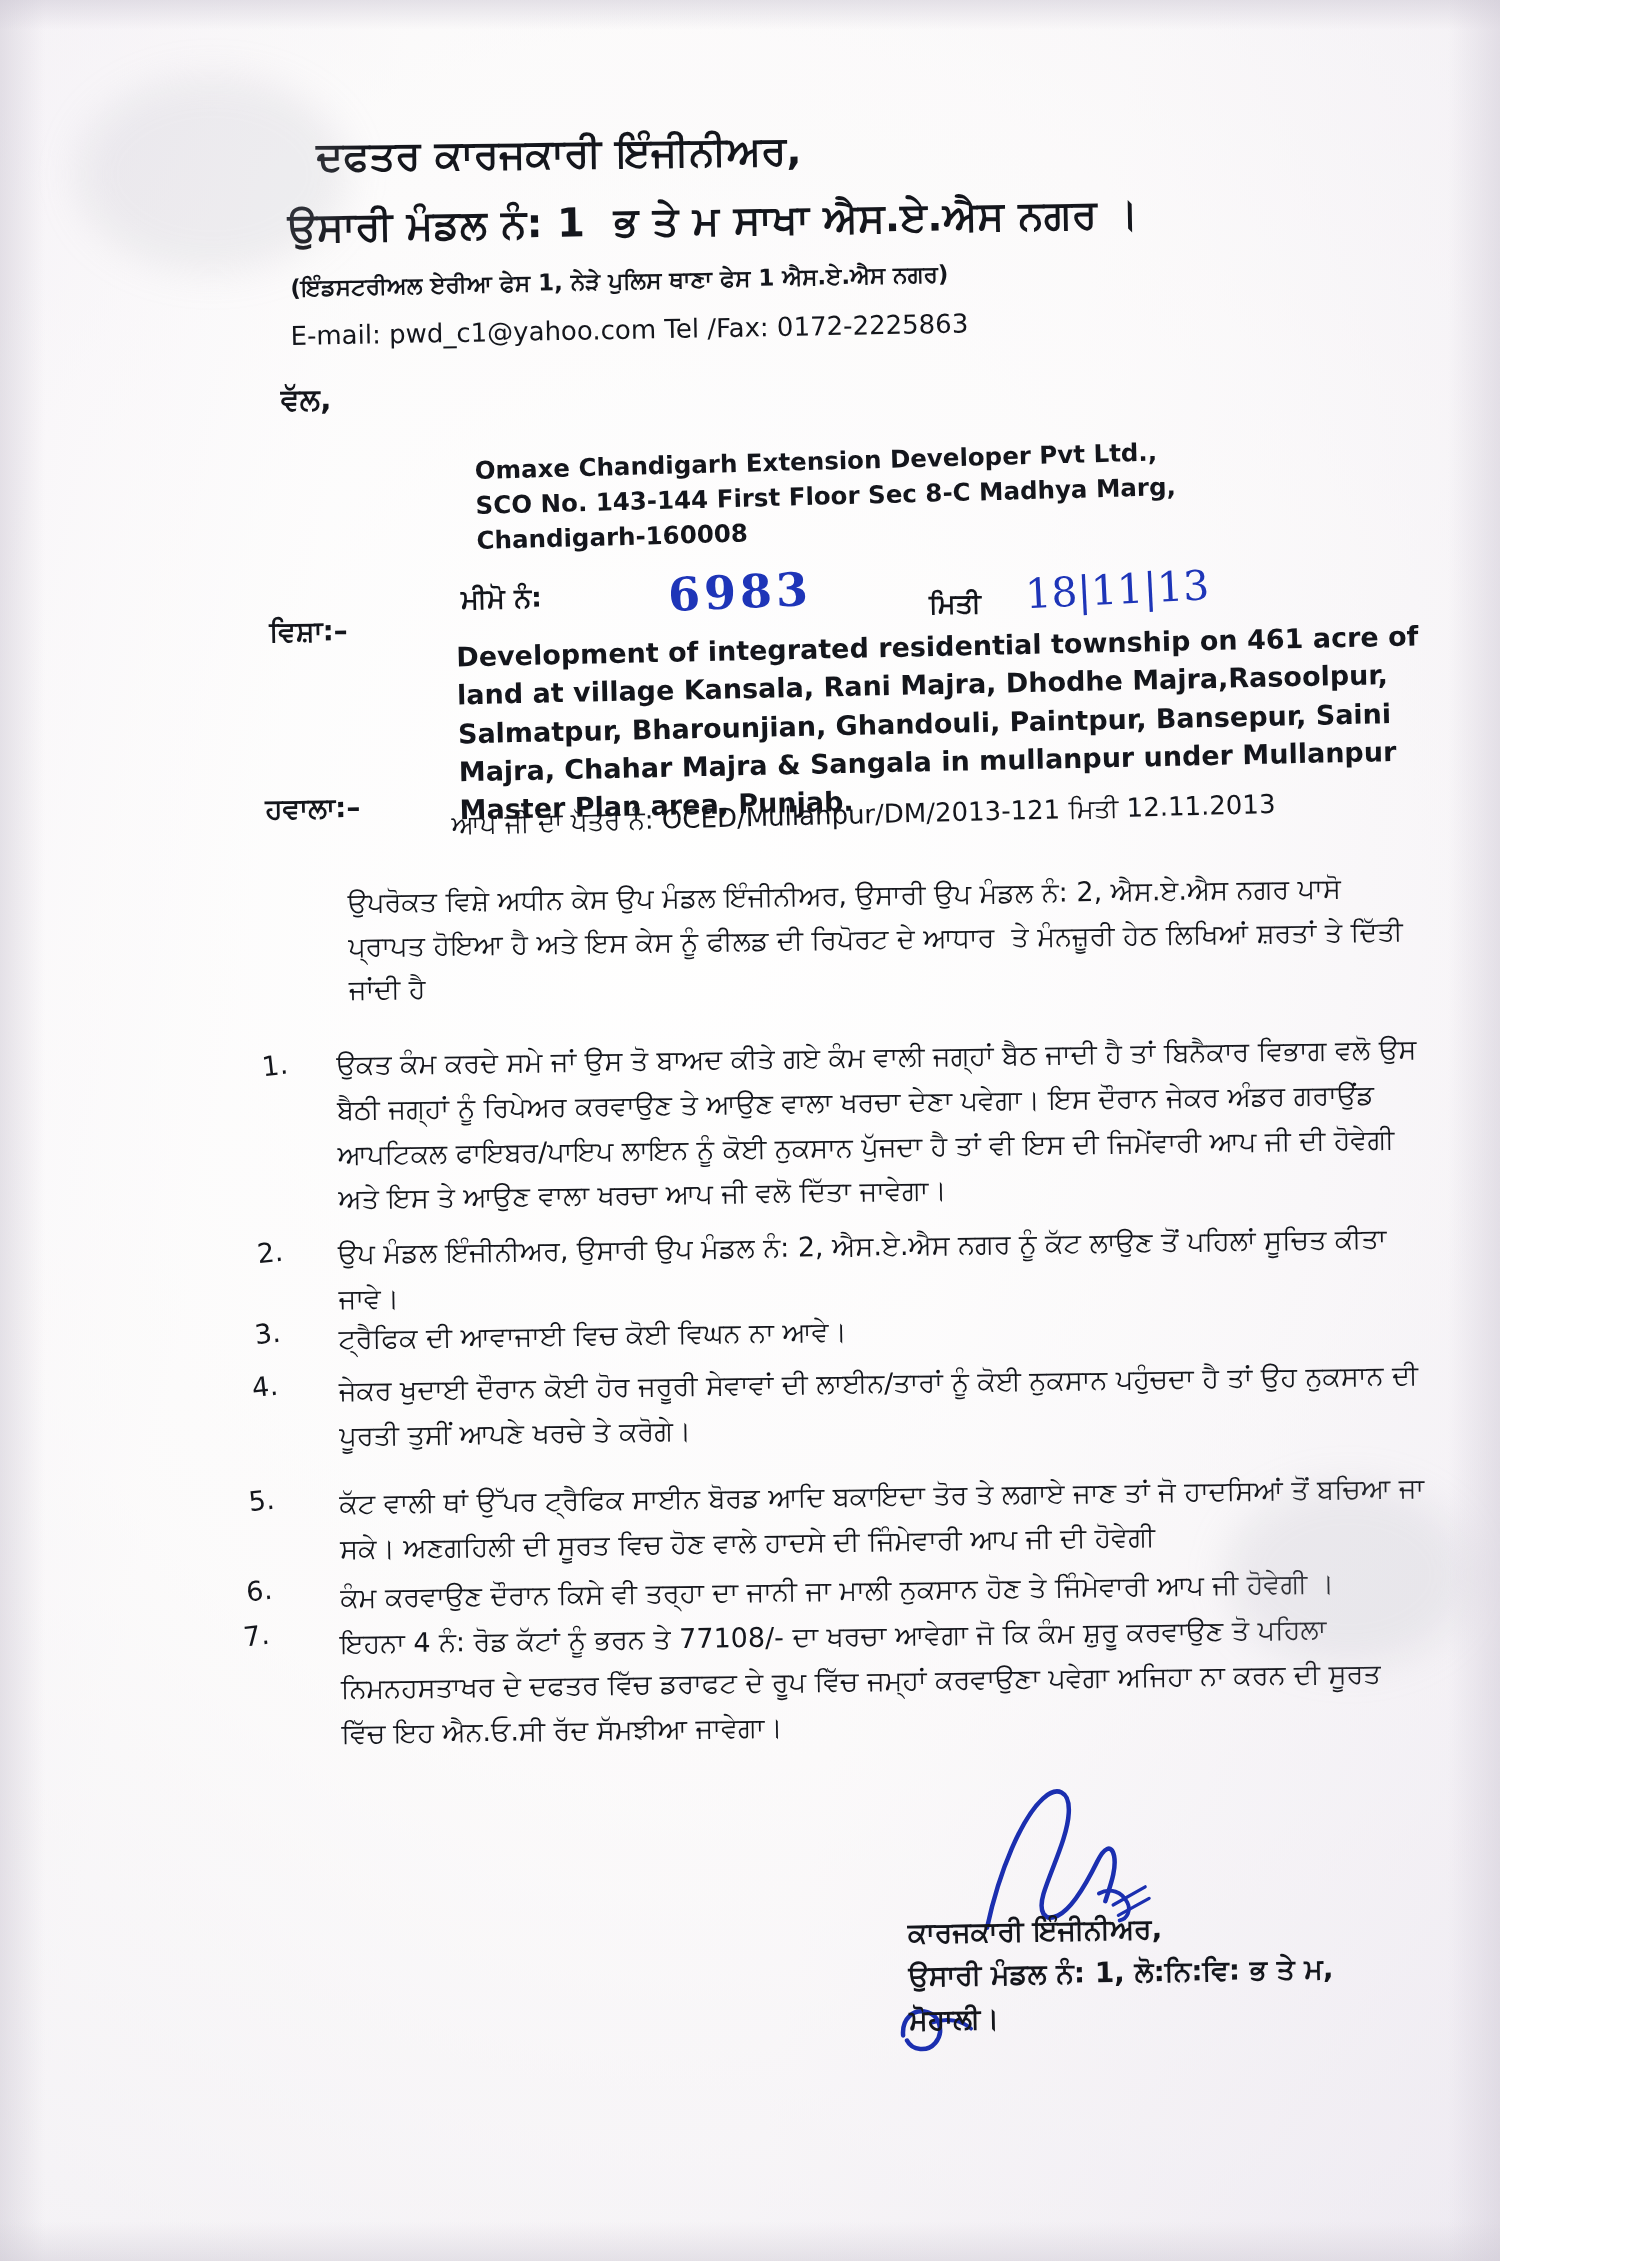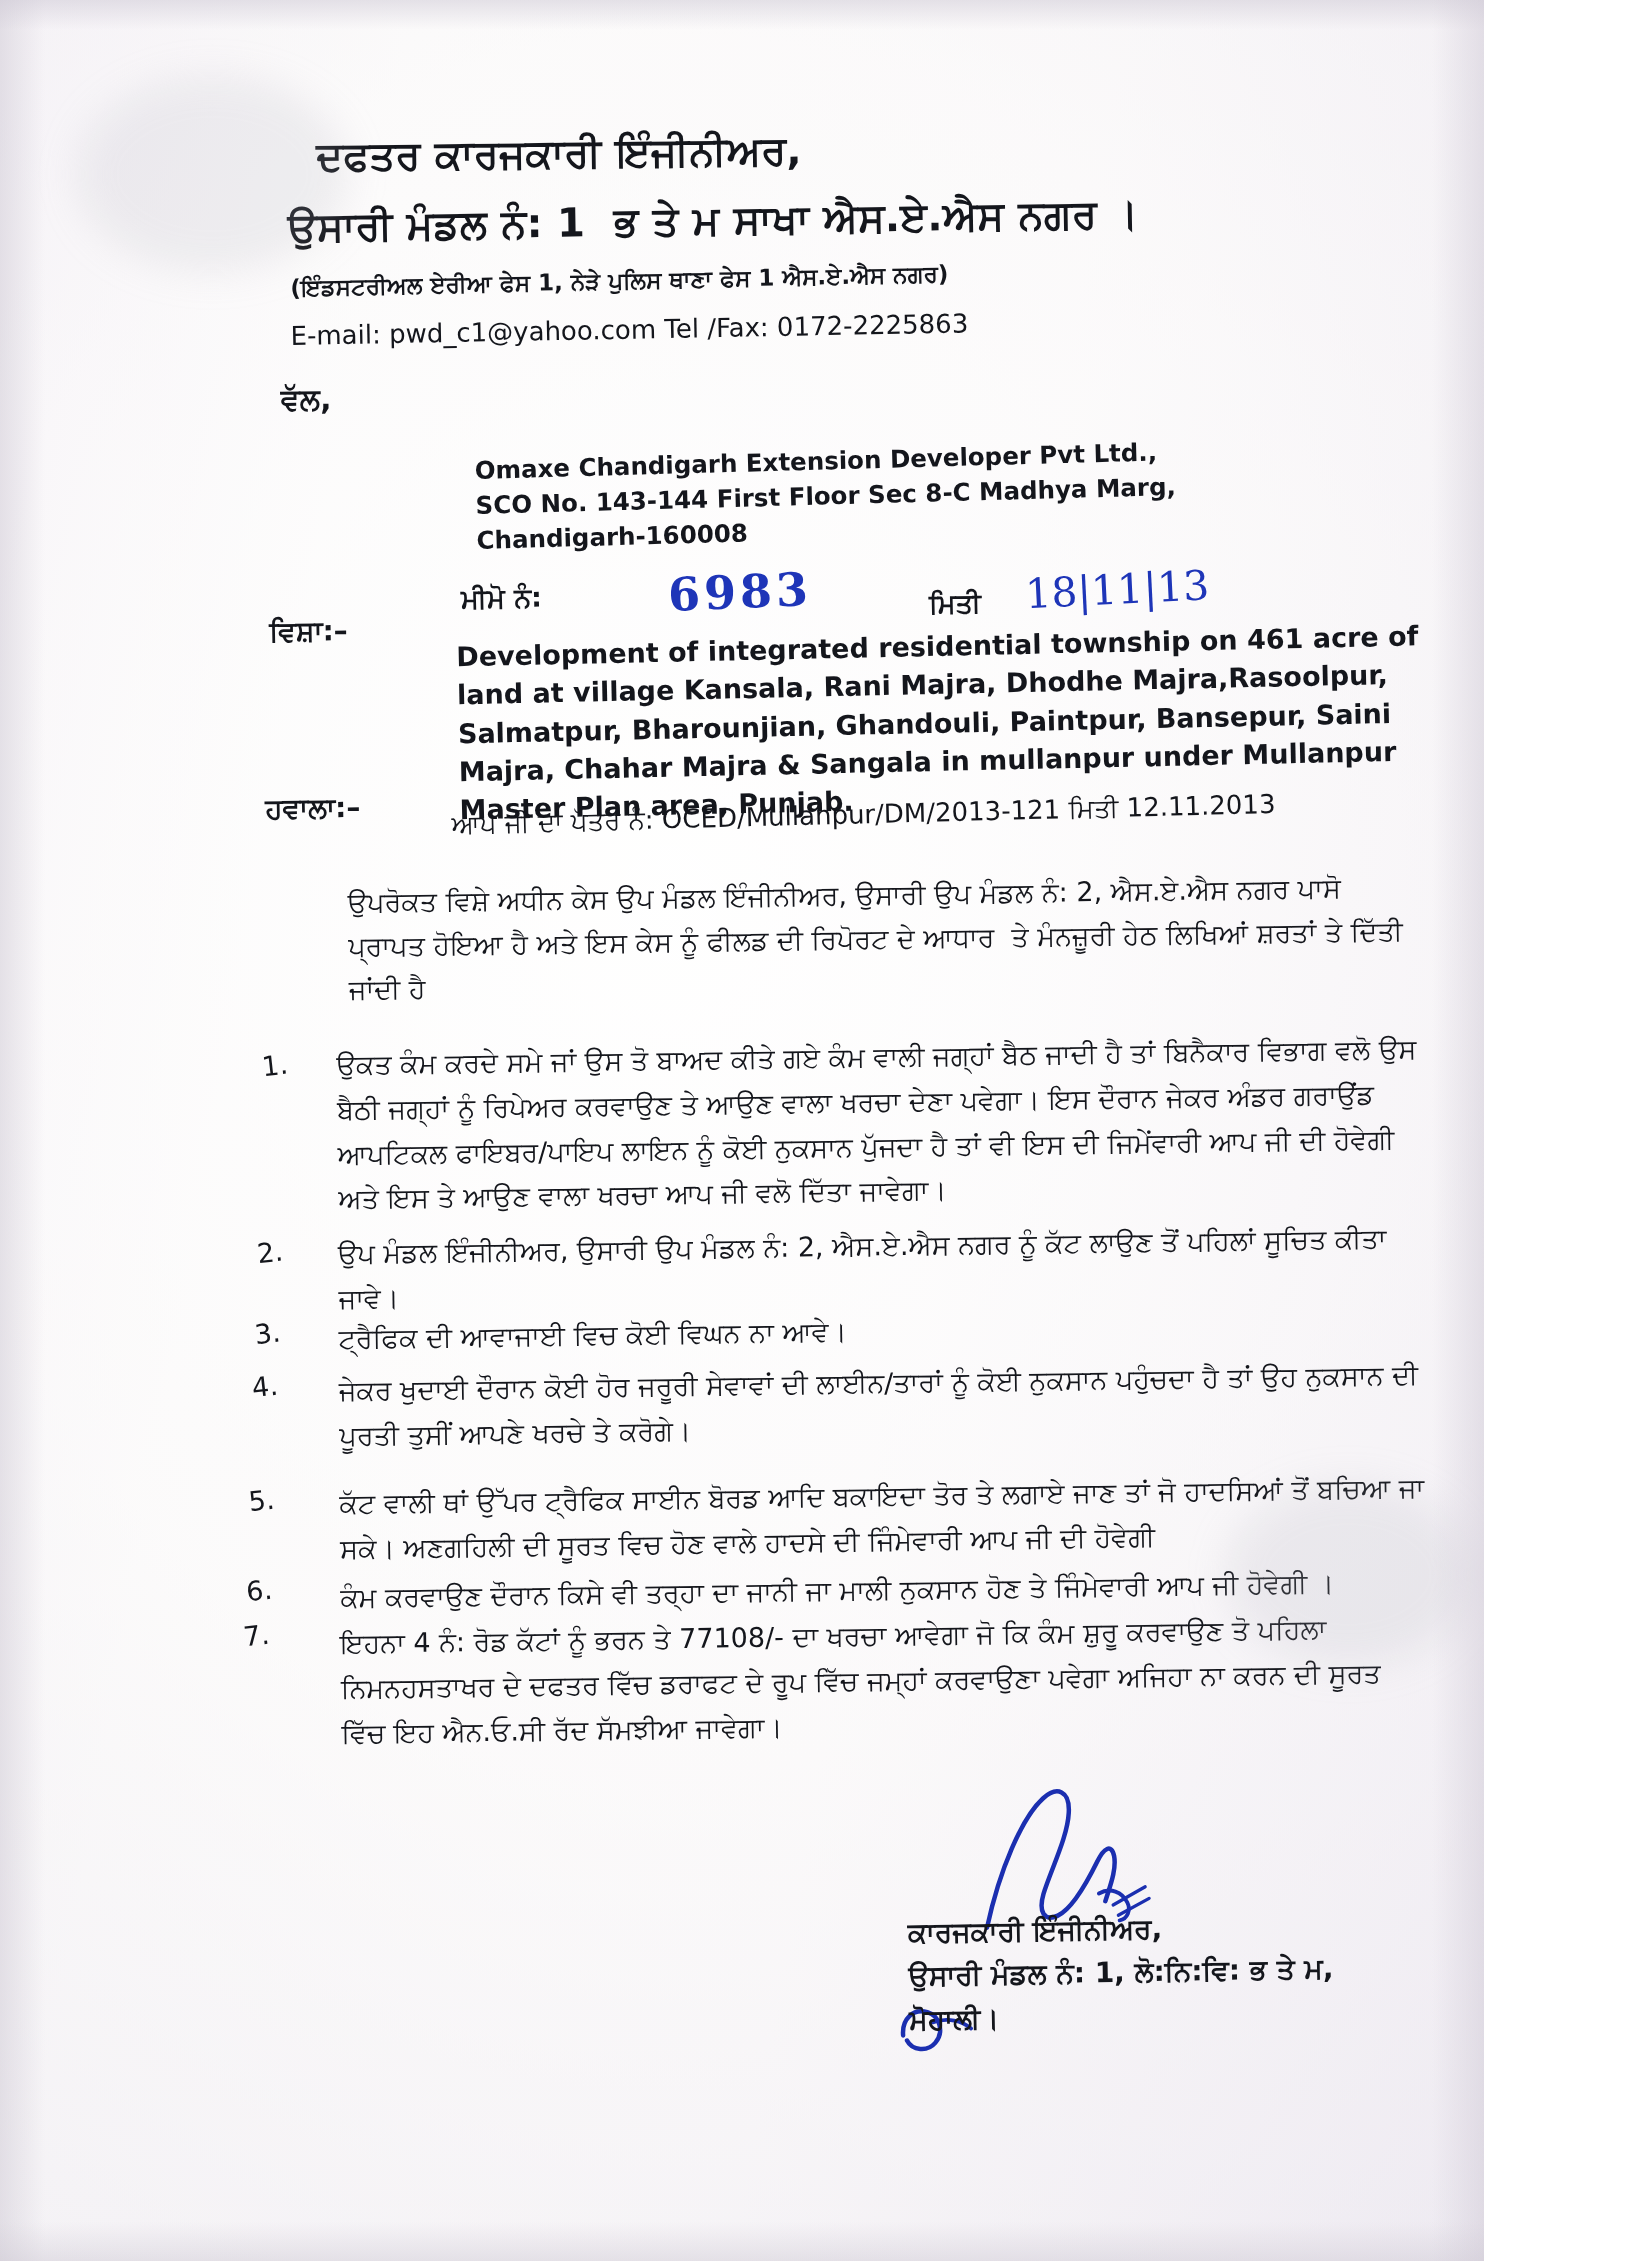--- a/index.html
+++ b/index.html
@@ -9,20 +9,21 @@
   }
   body {
     font-family: "DejaVu Sans", sans-serif;
   }
   .page {
     position: relative;
     width: 1484px;
     height: 2261px;
     background: #fbfaf8;
     overflow: hidden;
+    padding-left: 16px;
   }
   
   .paper-tint {
     position: absolute;
     inset: 0;
     background:
       radial-gradient(ellipse 90% 70% at 45% 40%, rgba(255,255,255,0.9) 0%, rgba(250,248,250,0.5) 55%, rgba(236,232,240,0.55) 100%),
       linear-gradient(100deg, #f6f3f7 0%, #fdfdfb 22%, #fcfbfa 60%, #f2eff4 100%);
     pointer-events: none;
   }

